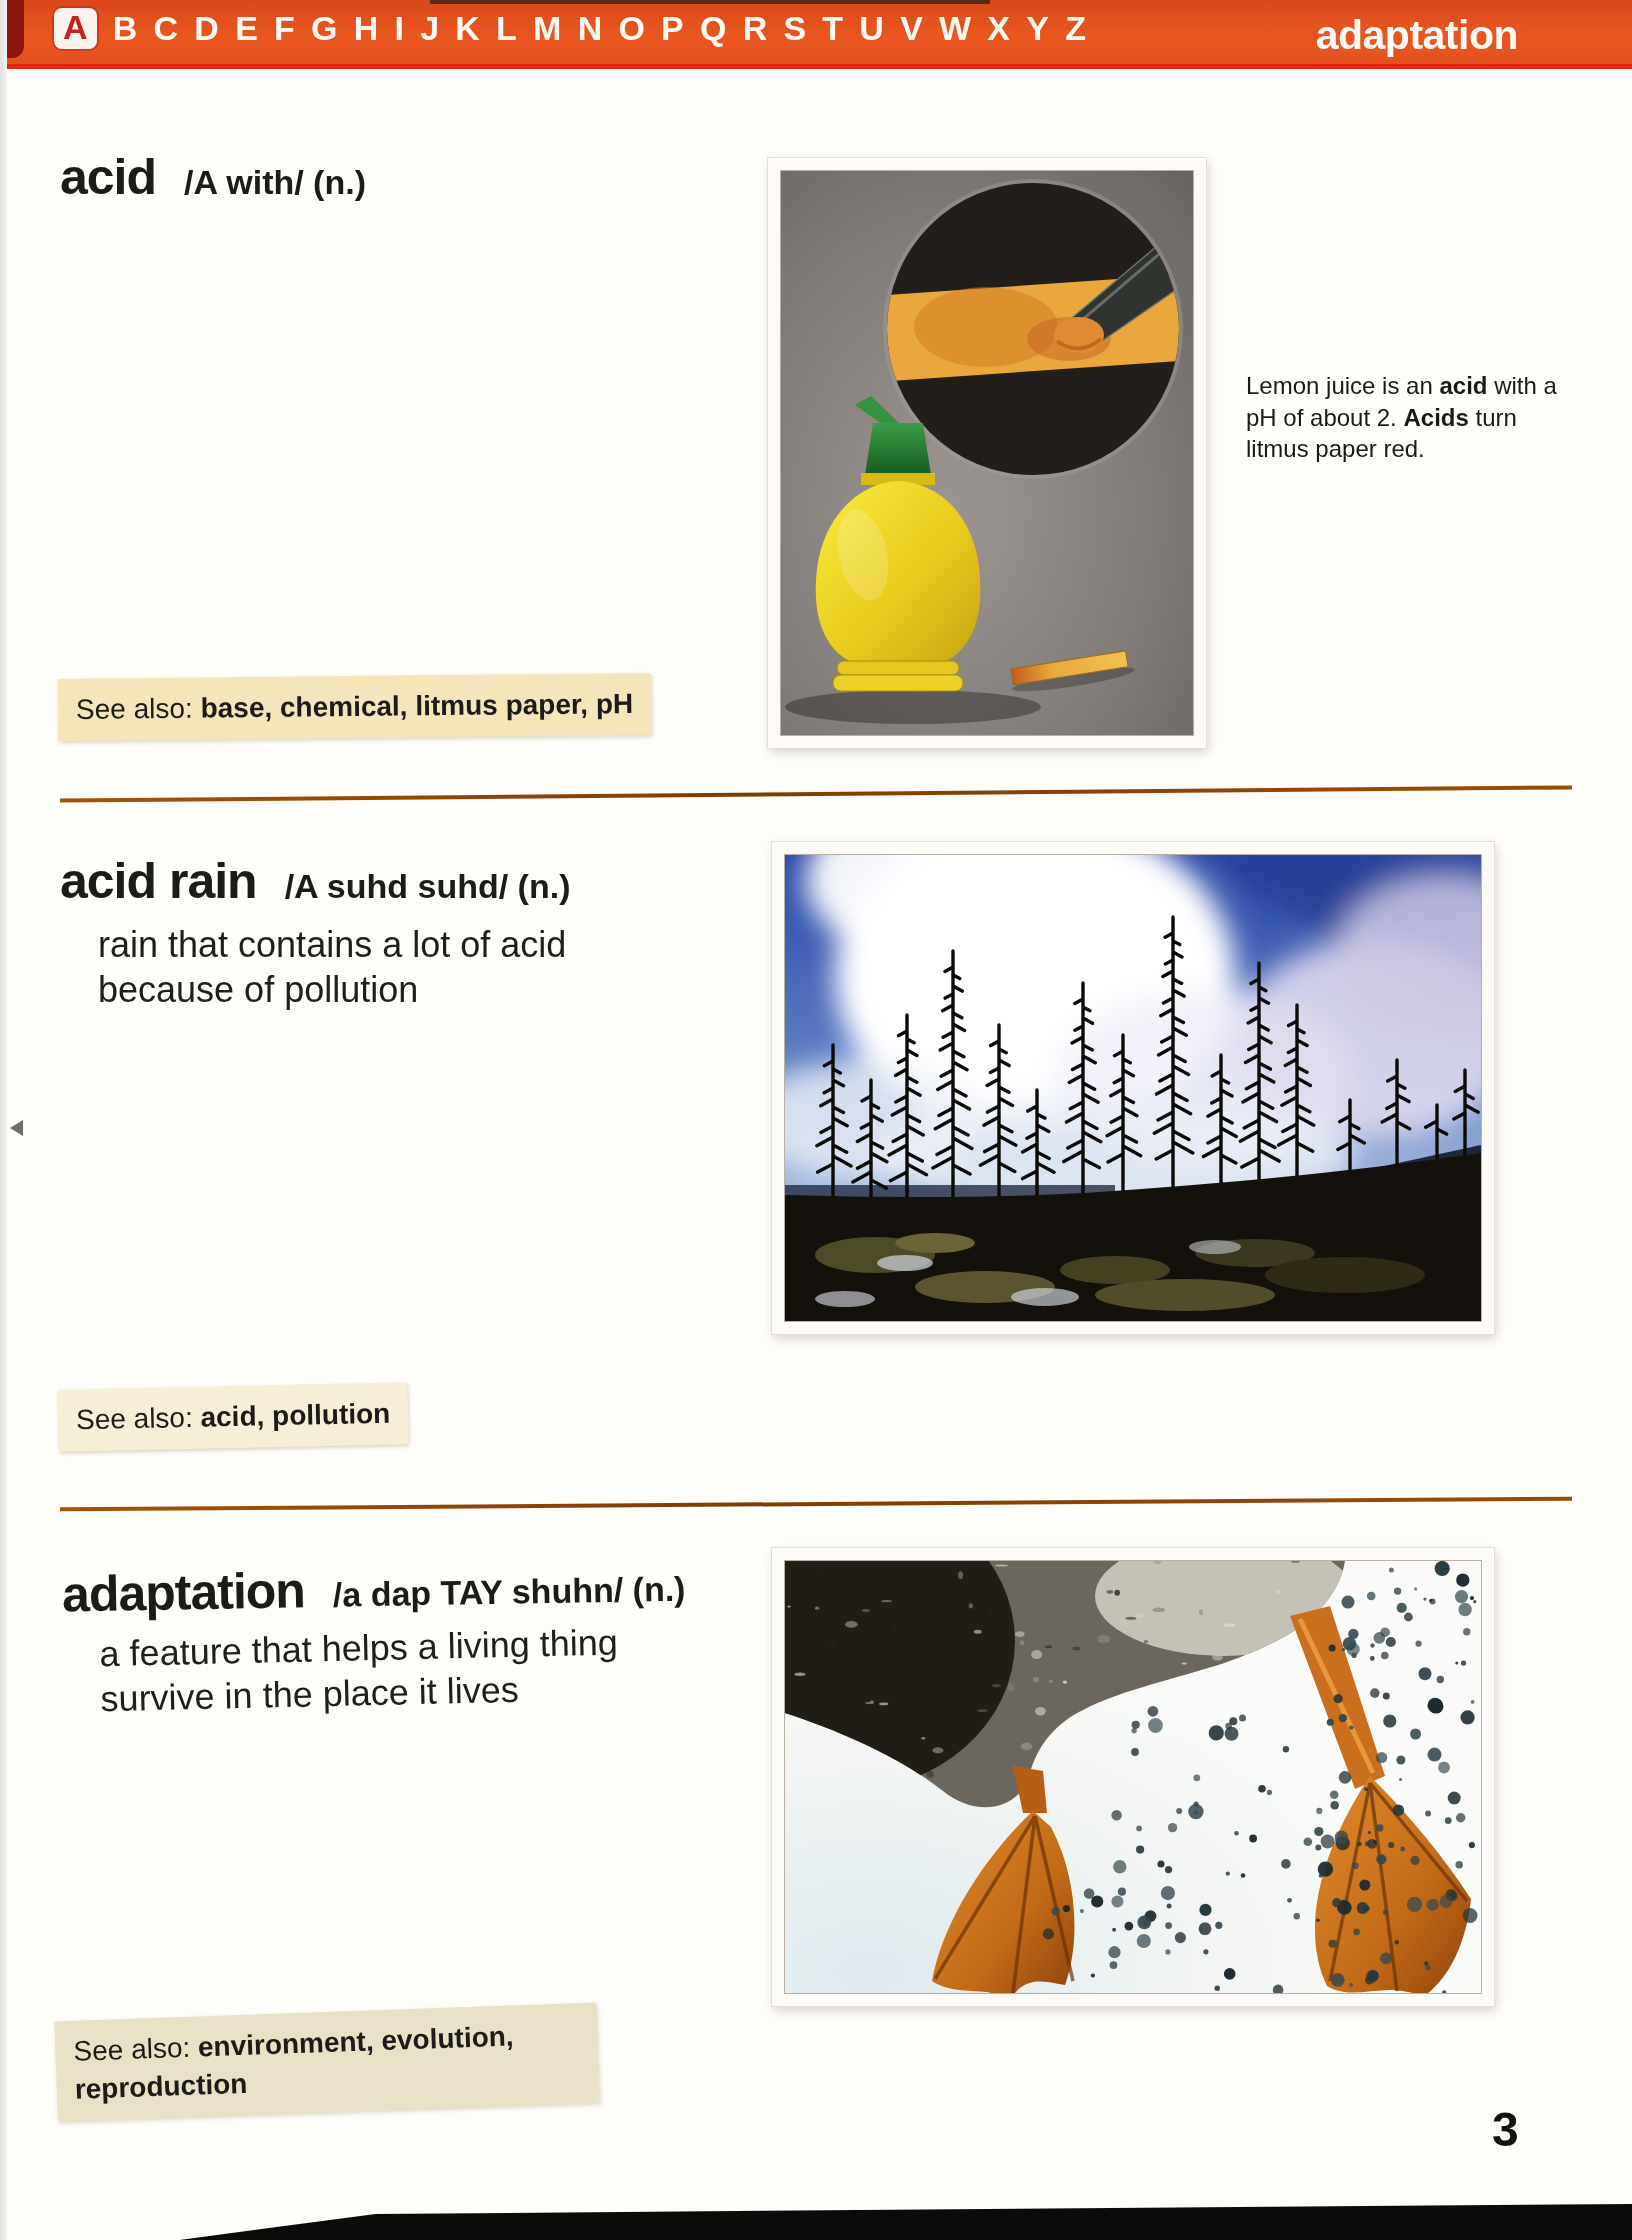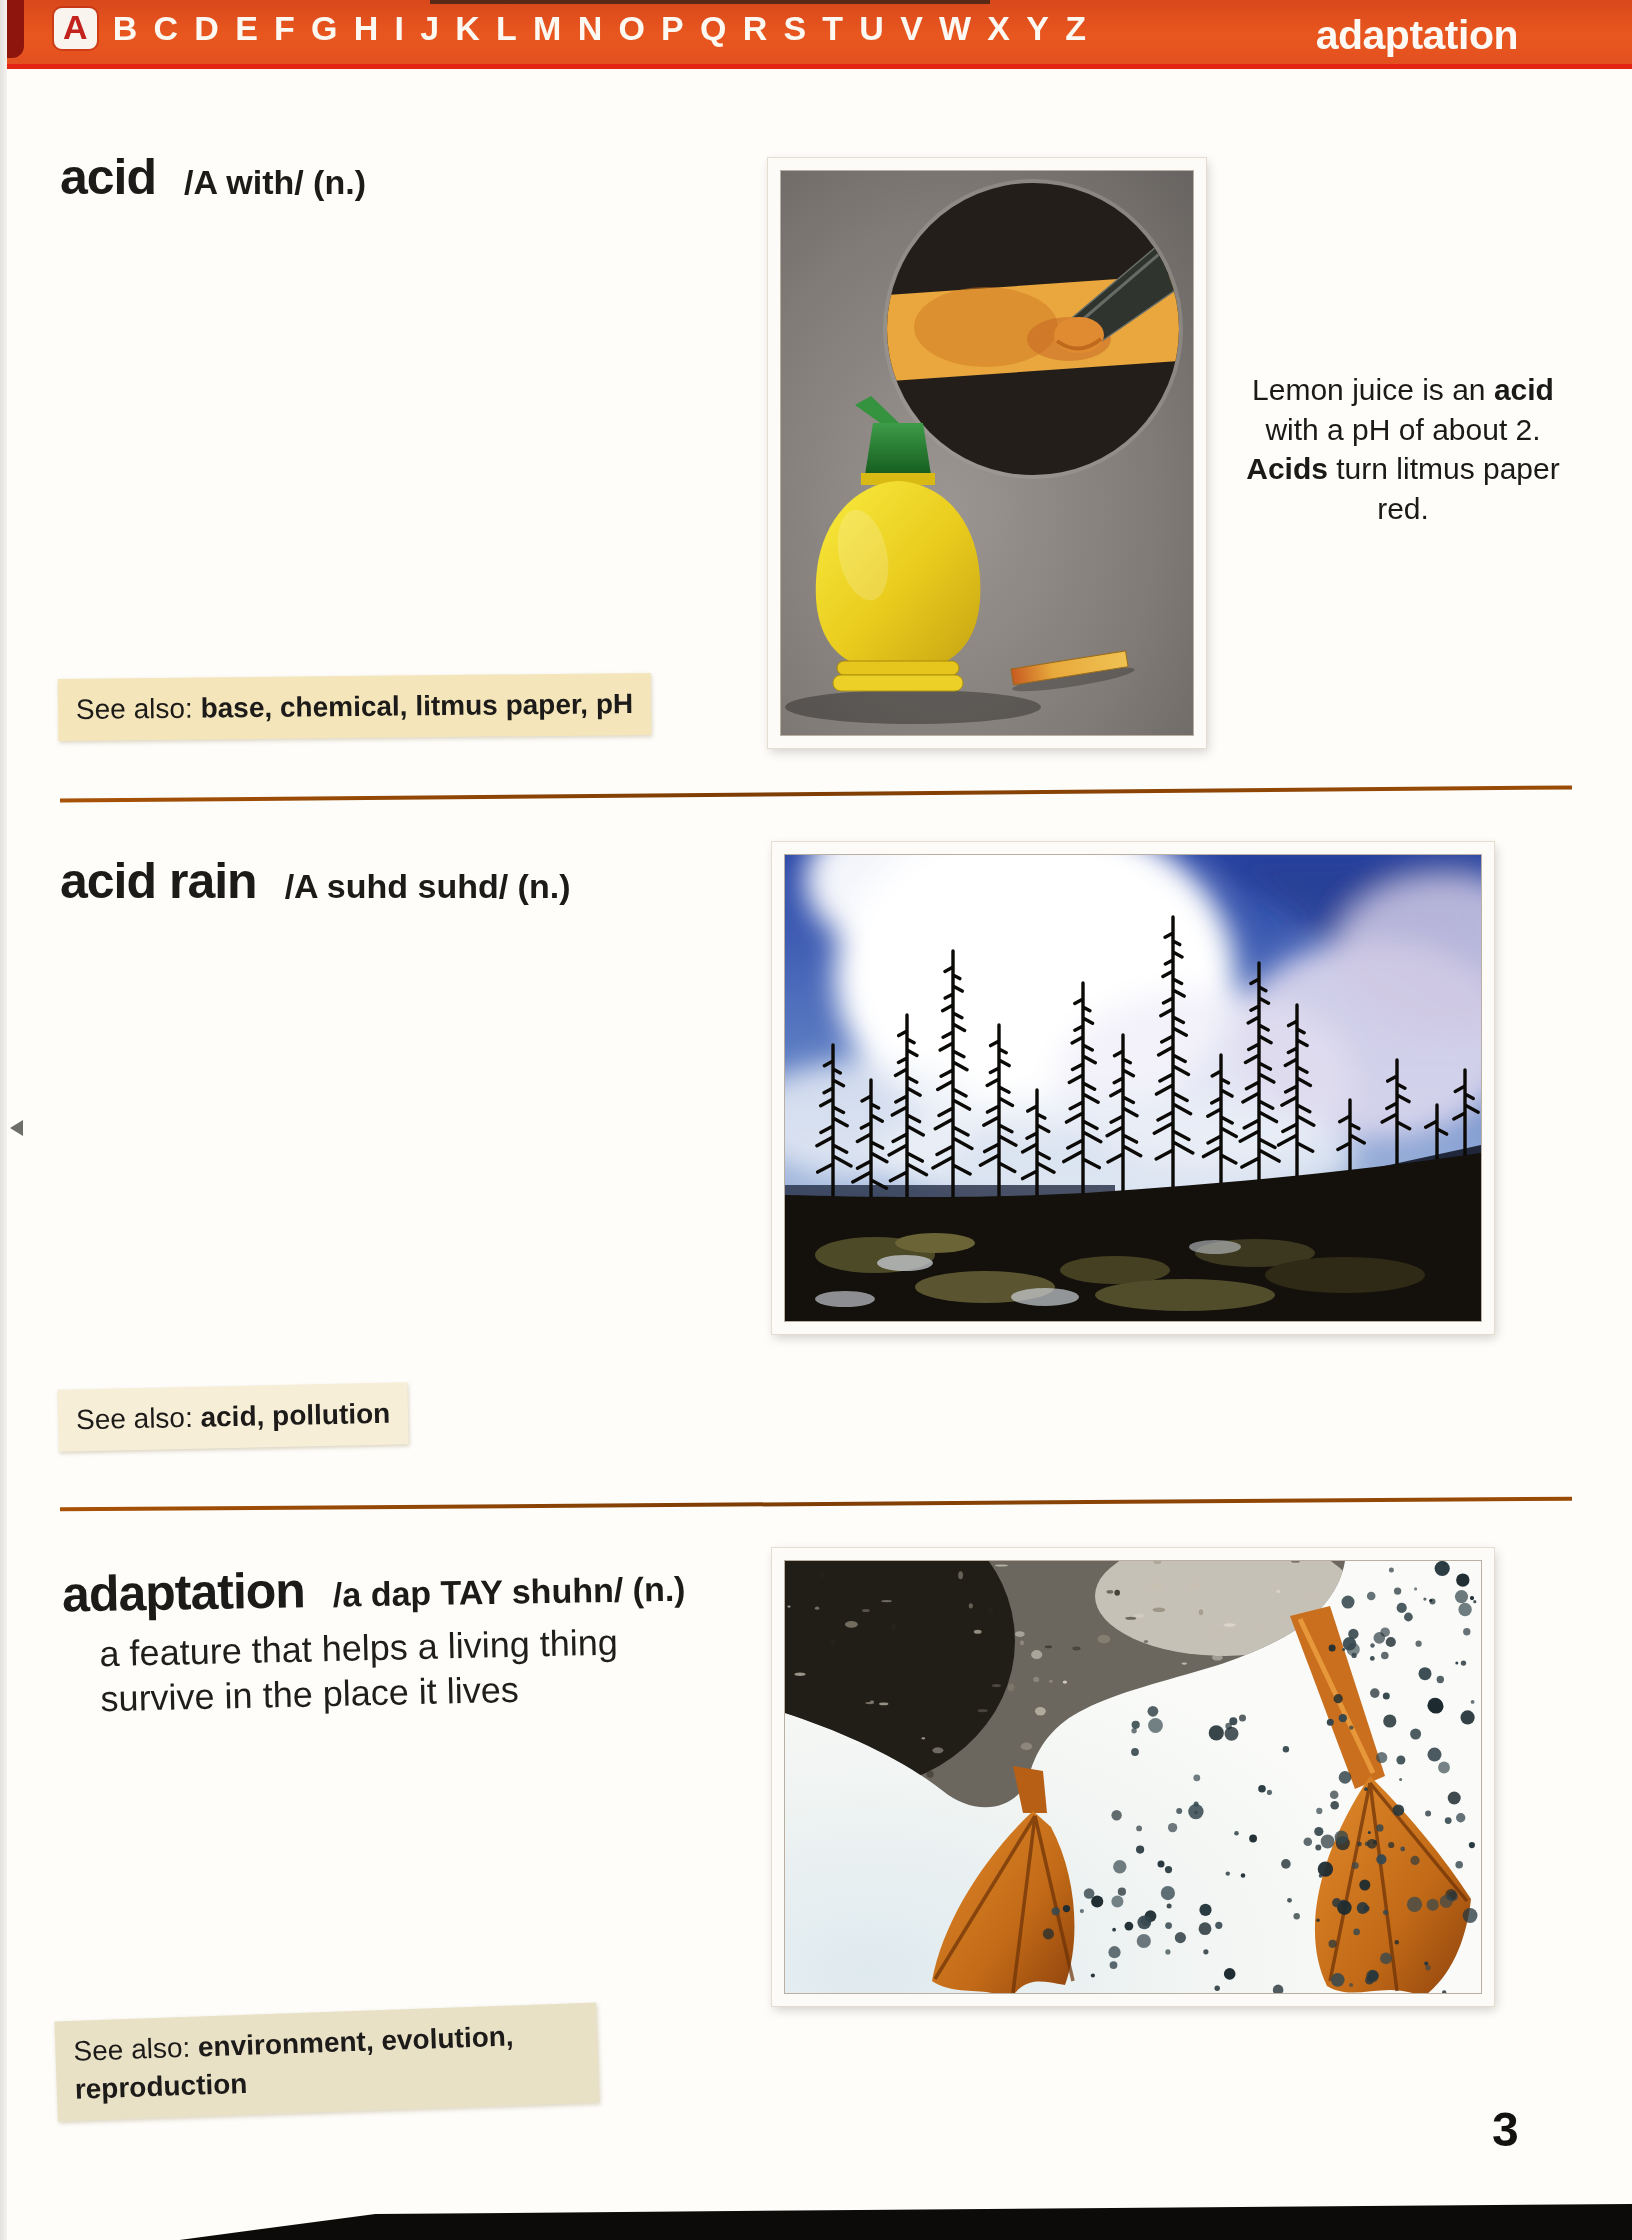--- a/index.html
+++ b/index.html
@@ -15,21 +15,21 @@
   .alpha{position:absolute;left:54px;top:8px;width:1032px;display:flex;justify-content:space-between;align-items:center;
     font-weight:bold;font-size:34px;color:#fcf8f2;}
   .alpha .badge{background:#f9f5ee;color:#c3231c;padding:1px 9px 3px;border-radius:8px;line-height:1.1;box-shadow:0 0 0 2px rgba(160,20,10,.35);}
   .guide{position:absolute;right:114px;top:12px;font-size:41px;font-weight:bold;color:#fdfaf5;letter-spacing:-.5px;}
 
   
   .headrow{position:absolute;display:flex;align-items:baseline;white-space:nowrap;}
   .hw{font-size:50px;font-weight:bold;letter-spacing:-1px;}
   .pron{font-size:34px;font-weight:bold;margin-left:28px;}
   .def{position:absolute;font-size:36px;line-height:1.26;color:#201e1c;}
-  .caption{position:absolute;font-size:30px;line-height:1.32;color:#1c1a18;text-align:center;}
+  .caption{position:absolute;font-size:24px;line-height:1.32;color:#1c1a18;}
   .b{font-weight:bold;}
   .seealso{position:absolute;font-size:28px;line-height:1.35;padding:12px 18px;box-shadow:1px 2px 4px rgba(120,95,40,.25);}
   .divider{position:absolute;height:4px;background:linear-gradient(90deg,#a85207,#7e3d04 45%,#9a4c06);}
 
   
   .frame{position:absolute;background:#fcfbf7;padding:12px;box-shadow:0 0 0 1px #e4ddd0,2px 4px 10px rgba(0,0,0,.18);}
   .frame svg{display:block;border:1px solid #b9b0a3;}
 
   
   .pagenum{position:absolute;left:1492px;top:2102px;font-size:48px;font-weight:bold;color:#141210;}
@@ -150,20 +150,21 @@
     <span>See also:</span>
     <span class="b">base, chemical, litmus paper, pH</span>
   </div>
 
   <div class="divider" style="left:60px;top:792px;width:1512px;transform:rotate(-.5deg);"></div>
 
   <div class="headrow" style="left:60px;top:852px;">
     <span class="hw">acid rain</span>
     <span class="pron">/A suhd suhd/ (n.)</span>
   </div>
+  <div class="def" style="left:98px;top:922px;width:580px;">rain that contains a lot of acid because of pollution</div>
 
   <div class="frame" style="left:772px;top:842px;">
     <svg width="696" height="466" viewBox="0 0 696 466">
       <defs>
         <linearGradient id="skyg" x1="0" y1="0" x2="0" y2="1">
           <stop offset="0" stop-color="#2a47a8"></stop>
             <stop offset=".45" stop-color="#5f7fc4"></stop>
             <stop offset=".75" stop-color="#a9bedf"></stop>
         </linearGradient>
         <filter id="blur1" x="-40%" y="-40%" width="180%" height="180%">

